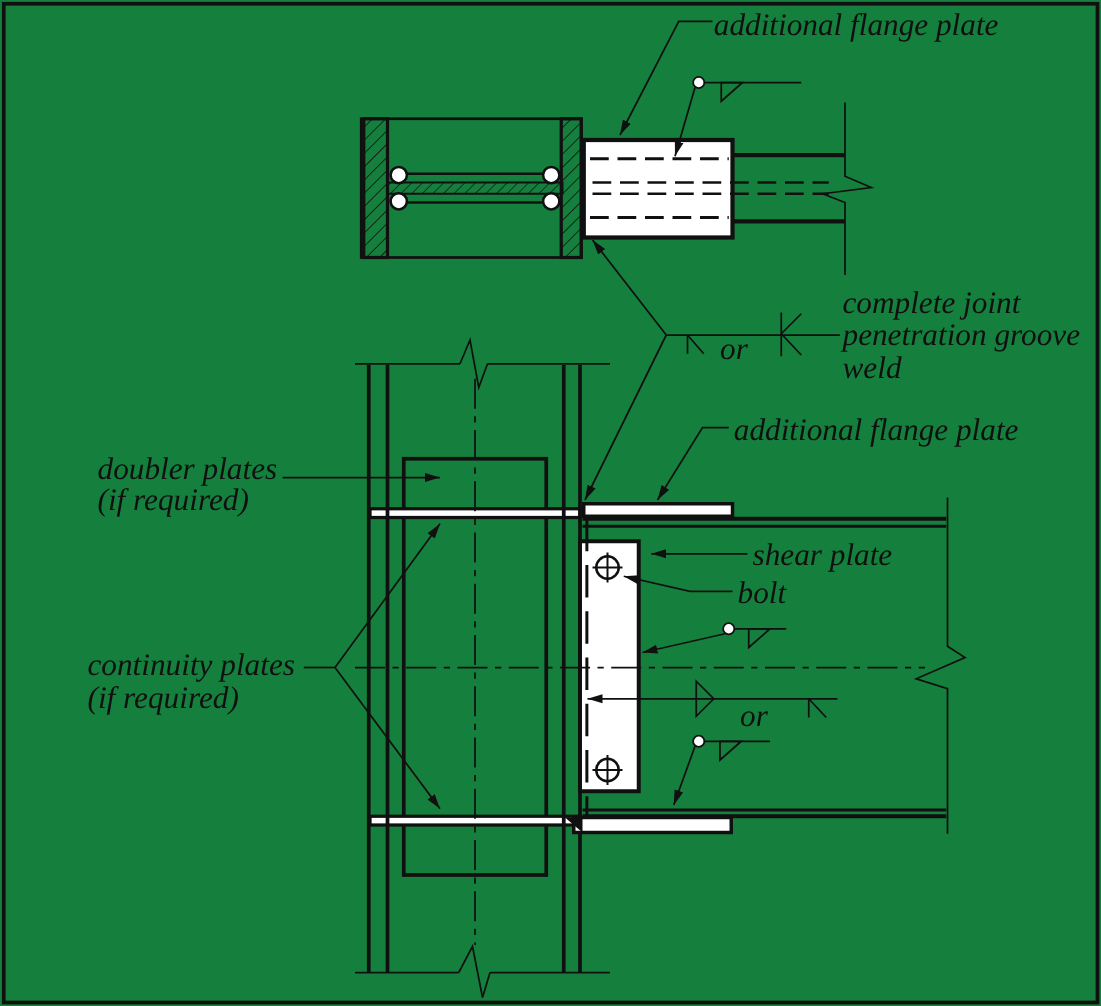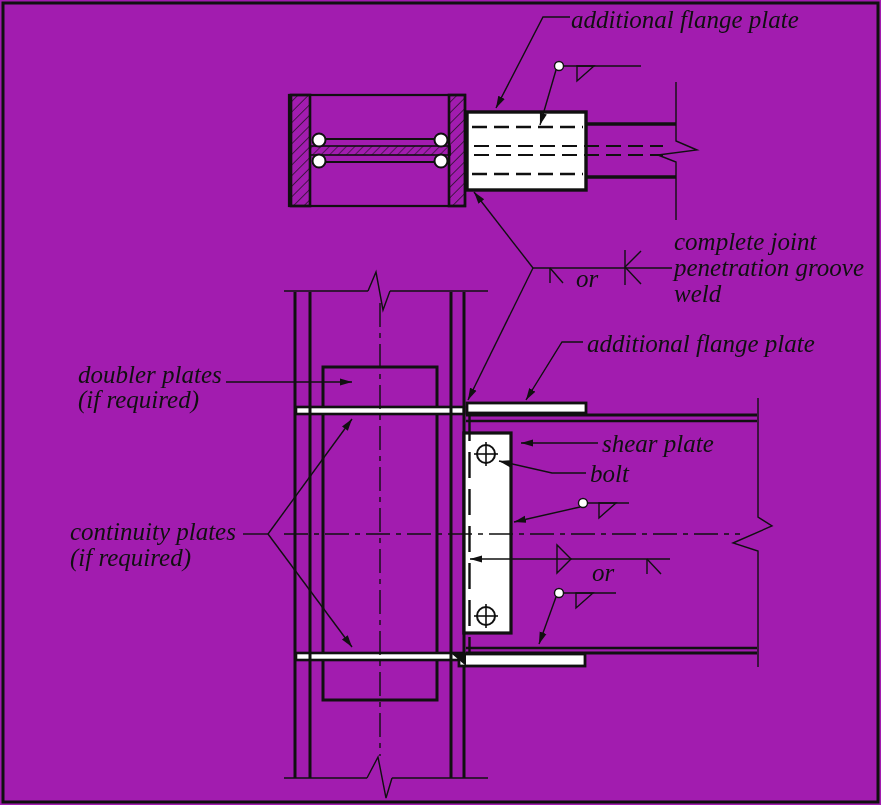--- a/index.html
+++ b/index.html
@@ -1,16 +1,16 @@
 <!DOCTYPE html>
 <html><head>
 <meta charset="utf-8">
 <style>
   html,body{margin:0;padding:0;background:#ffffff;}
-  .stage{position:relative;width:881px;height:805px;background:#a21caf;overflow:hidden;}
+  .stage{position:relative;width:881px;height:805px;background:#15803d;overflow:hidden;}
   svg{display:block;}
   text{font-family:"Liberation Serif","DejaVu Serif",serif;font-style:italic;font-size:25px;fill:#101010;}
   .ln{stroke:#101010;fill:none;}
   .thick{stroke-width:3;}
   .thin{stroke-width:1.4;}
   .hid{stroke-width:2.4;stroke-dasharray:15 7;}
   .cl{stroke-width:1.4;stroke-dasharray:24 6 5 6;}
   .arrln{stroke:#101010;stroke-width:1.4;fill:none;}
 </style>
 </head>

